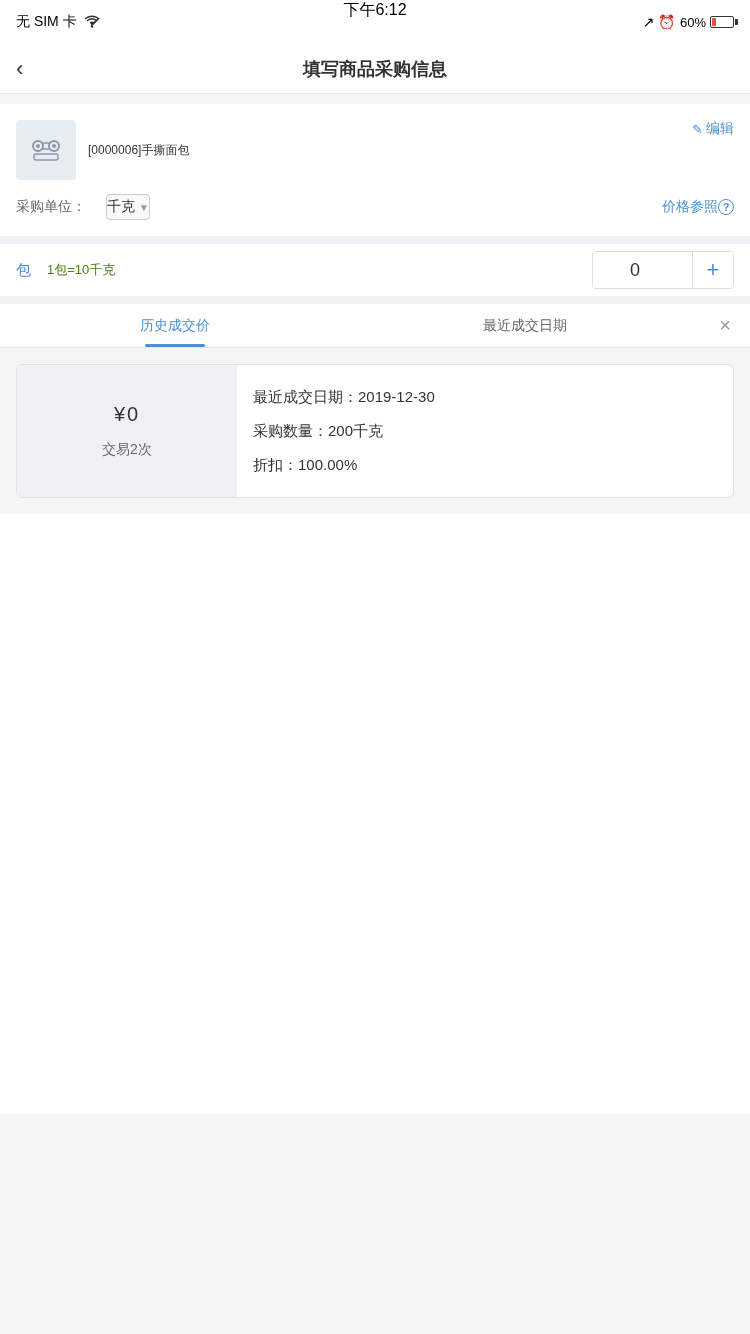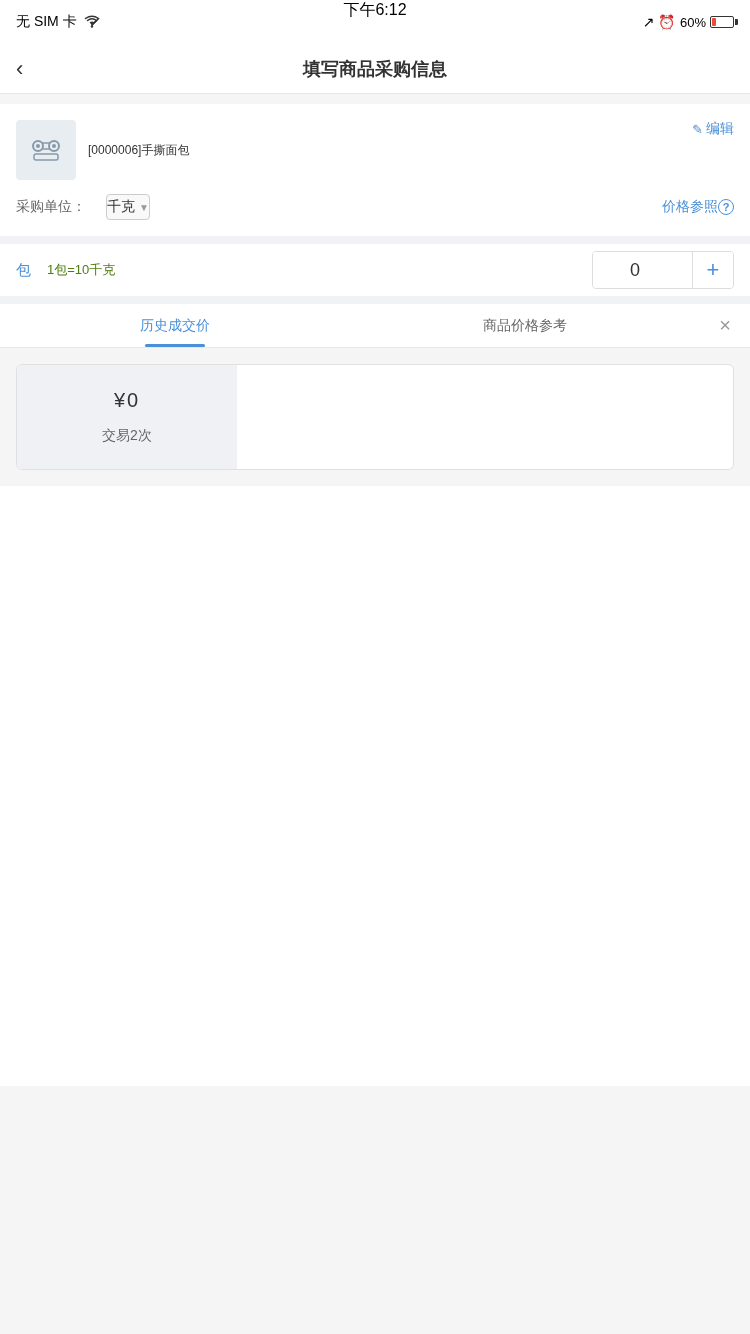--- a/index.html
+++ b/index.html
@@ -422,29 +422,40 @@
     <button class="qty-plus">+</button>
   </div>
 </div>
 
 <div class="tab-bar">
   <div class="tab-item active">
     <span>历史成交价</span>
     <div class="tab-underline"></div>
   </div>
   <div class="tab-item inactive">
-    <span>商品价格参考</span>
+    <span>最近成交日期</span>
   </div>
   <div class="tab-close">×</div>
 </div>
 
 <div class="history-section">
   <div class="history-card">
     <div class="history-left">
       <div class="history-price">
         <span>¥</span><span>0</span>
       </div>
       <div class="history-trades">交易2次</div>
     </div>
+    <div class="history-right">
+      <div class="history-detail-row">
+        <span>最近成交日期：</span><span>2019-12-30</span>
+      </div>
+      <div class="history-detail-row">
+        <span>采购数量：</span><span>200千克</span>
+      </div>
+      <div class="history-detail-row">
+        <span>折扣：</span><span>100.00%</span>
+      </div>
+    </div>
   </div>
 </div>
 
 <div class="bottom-area"></div>
 
 </body></html>

